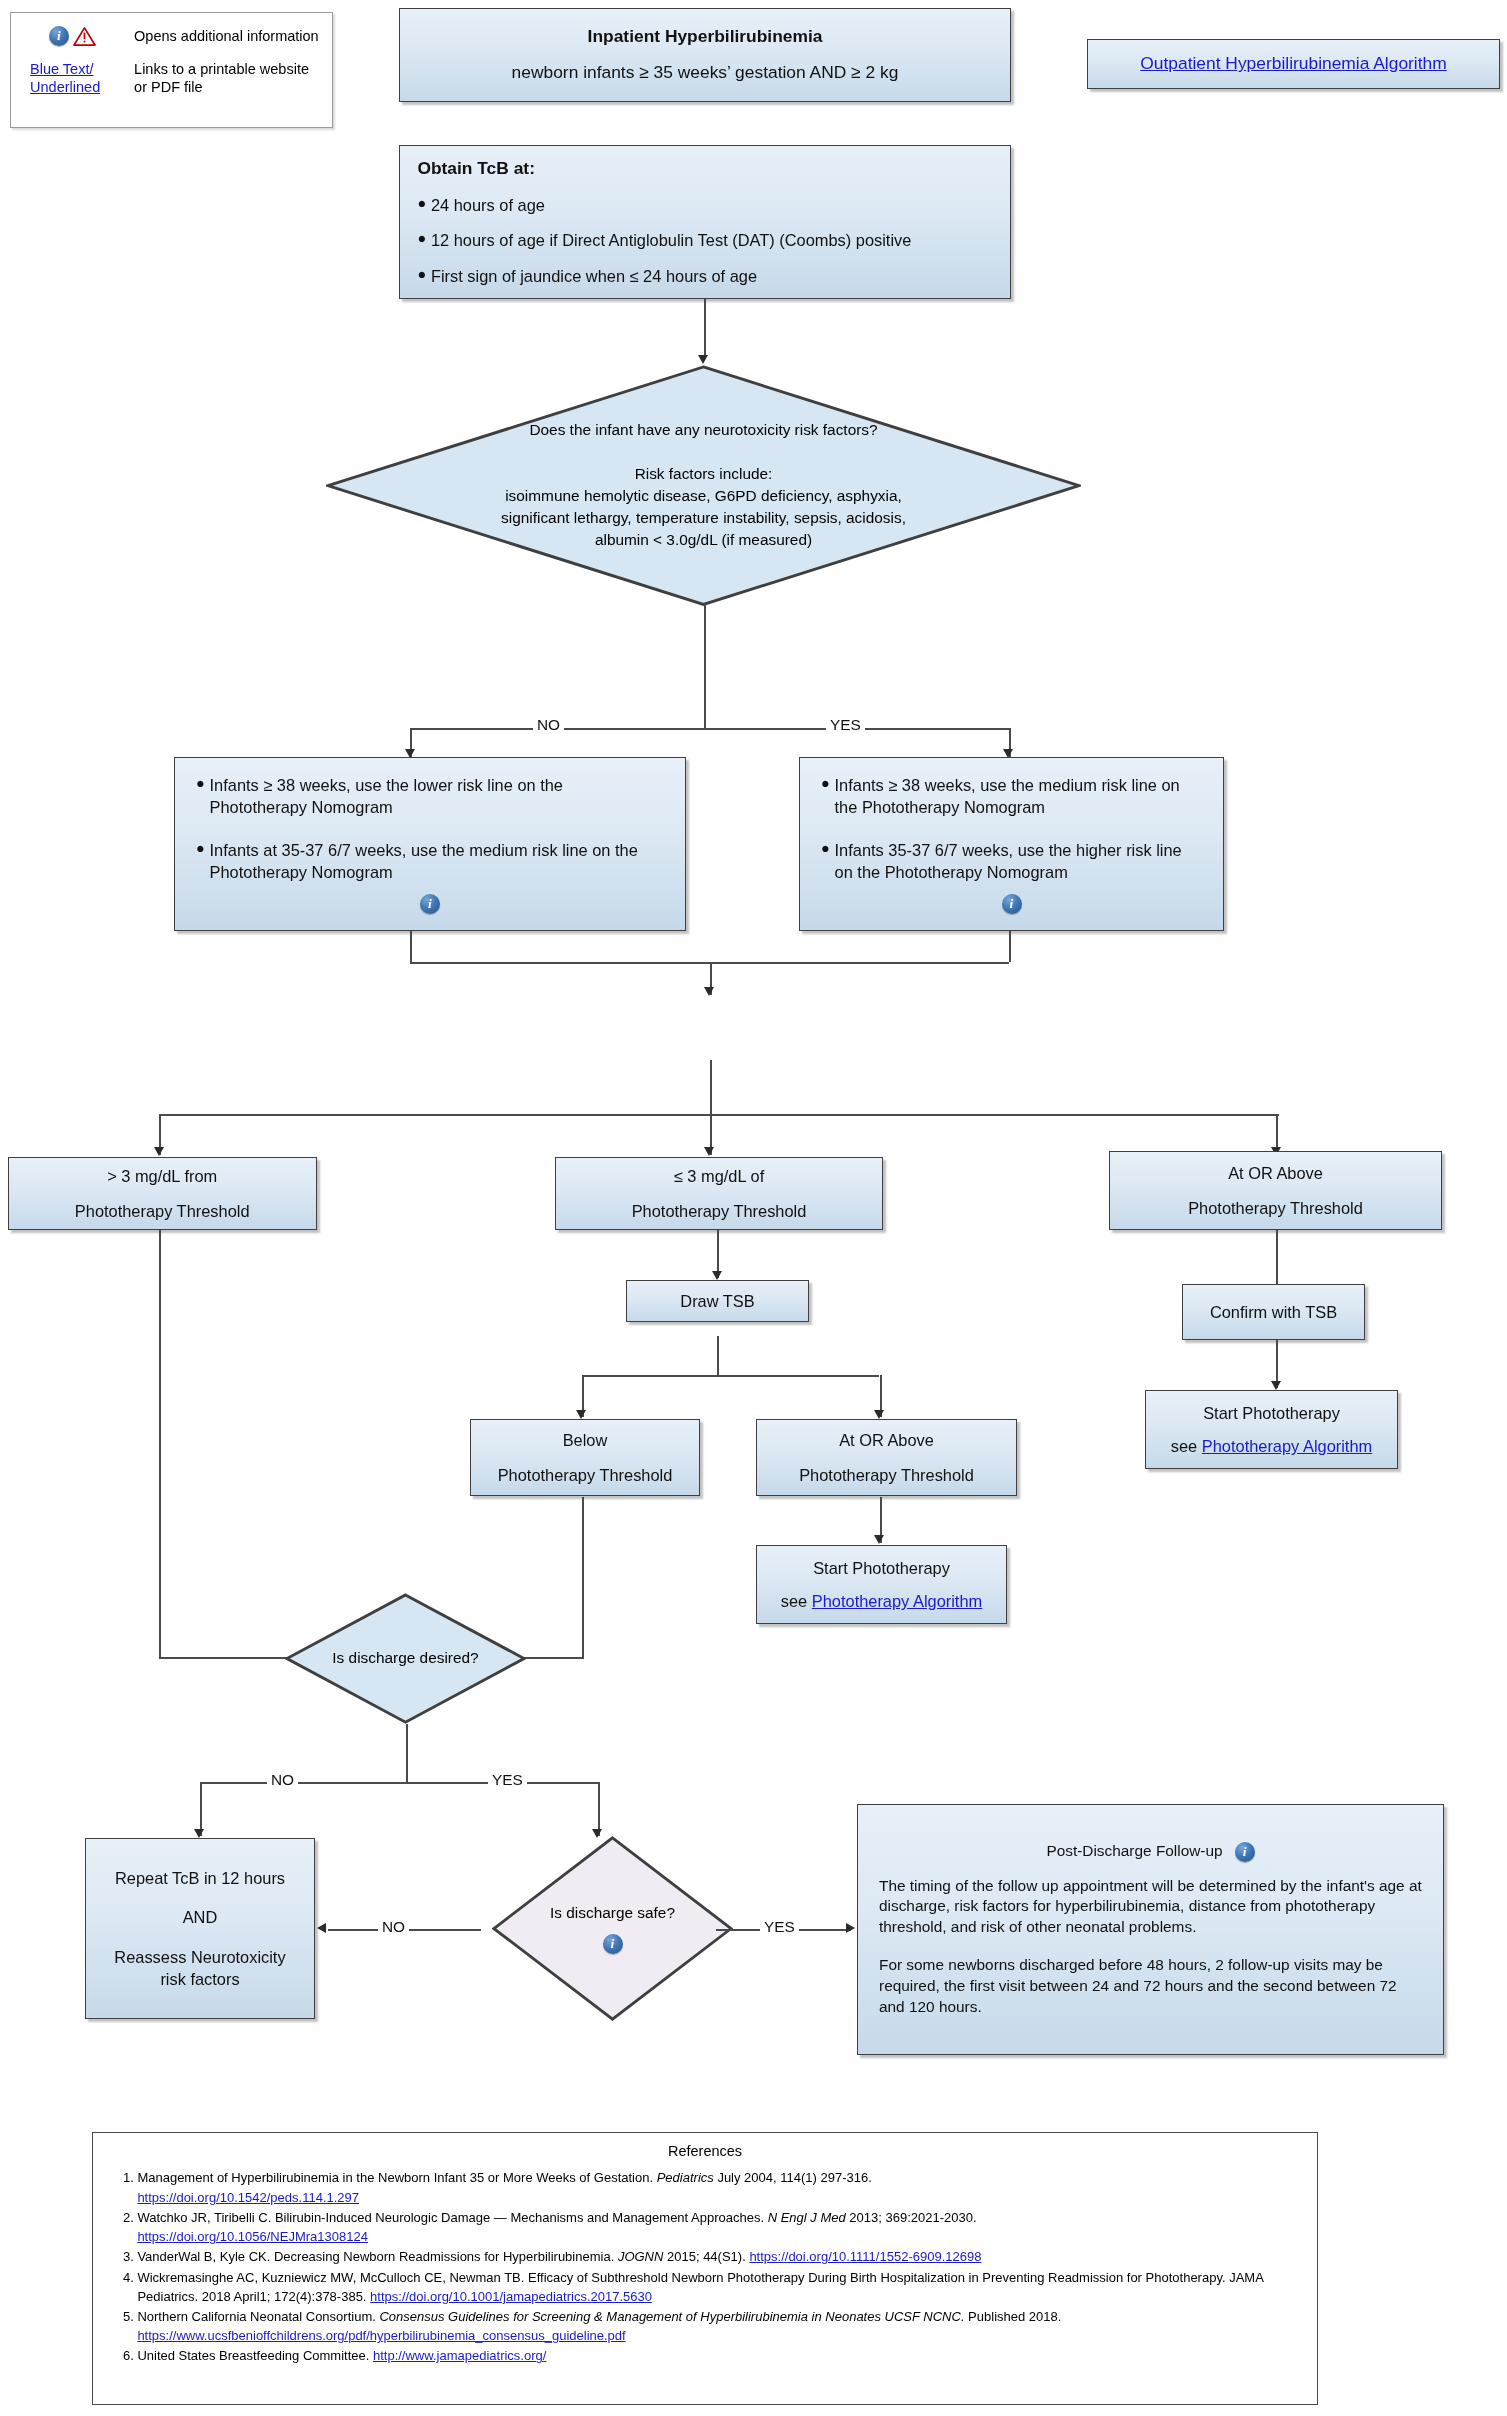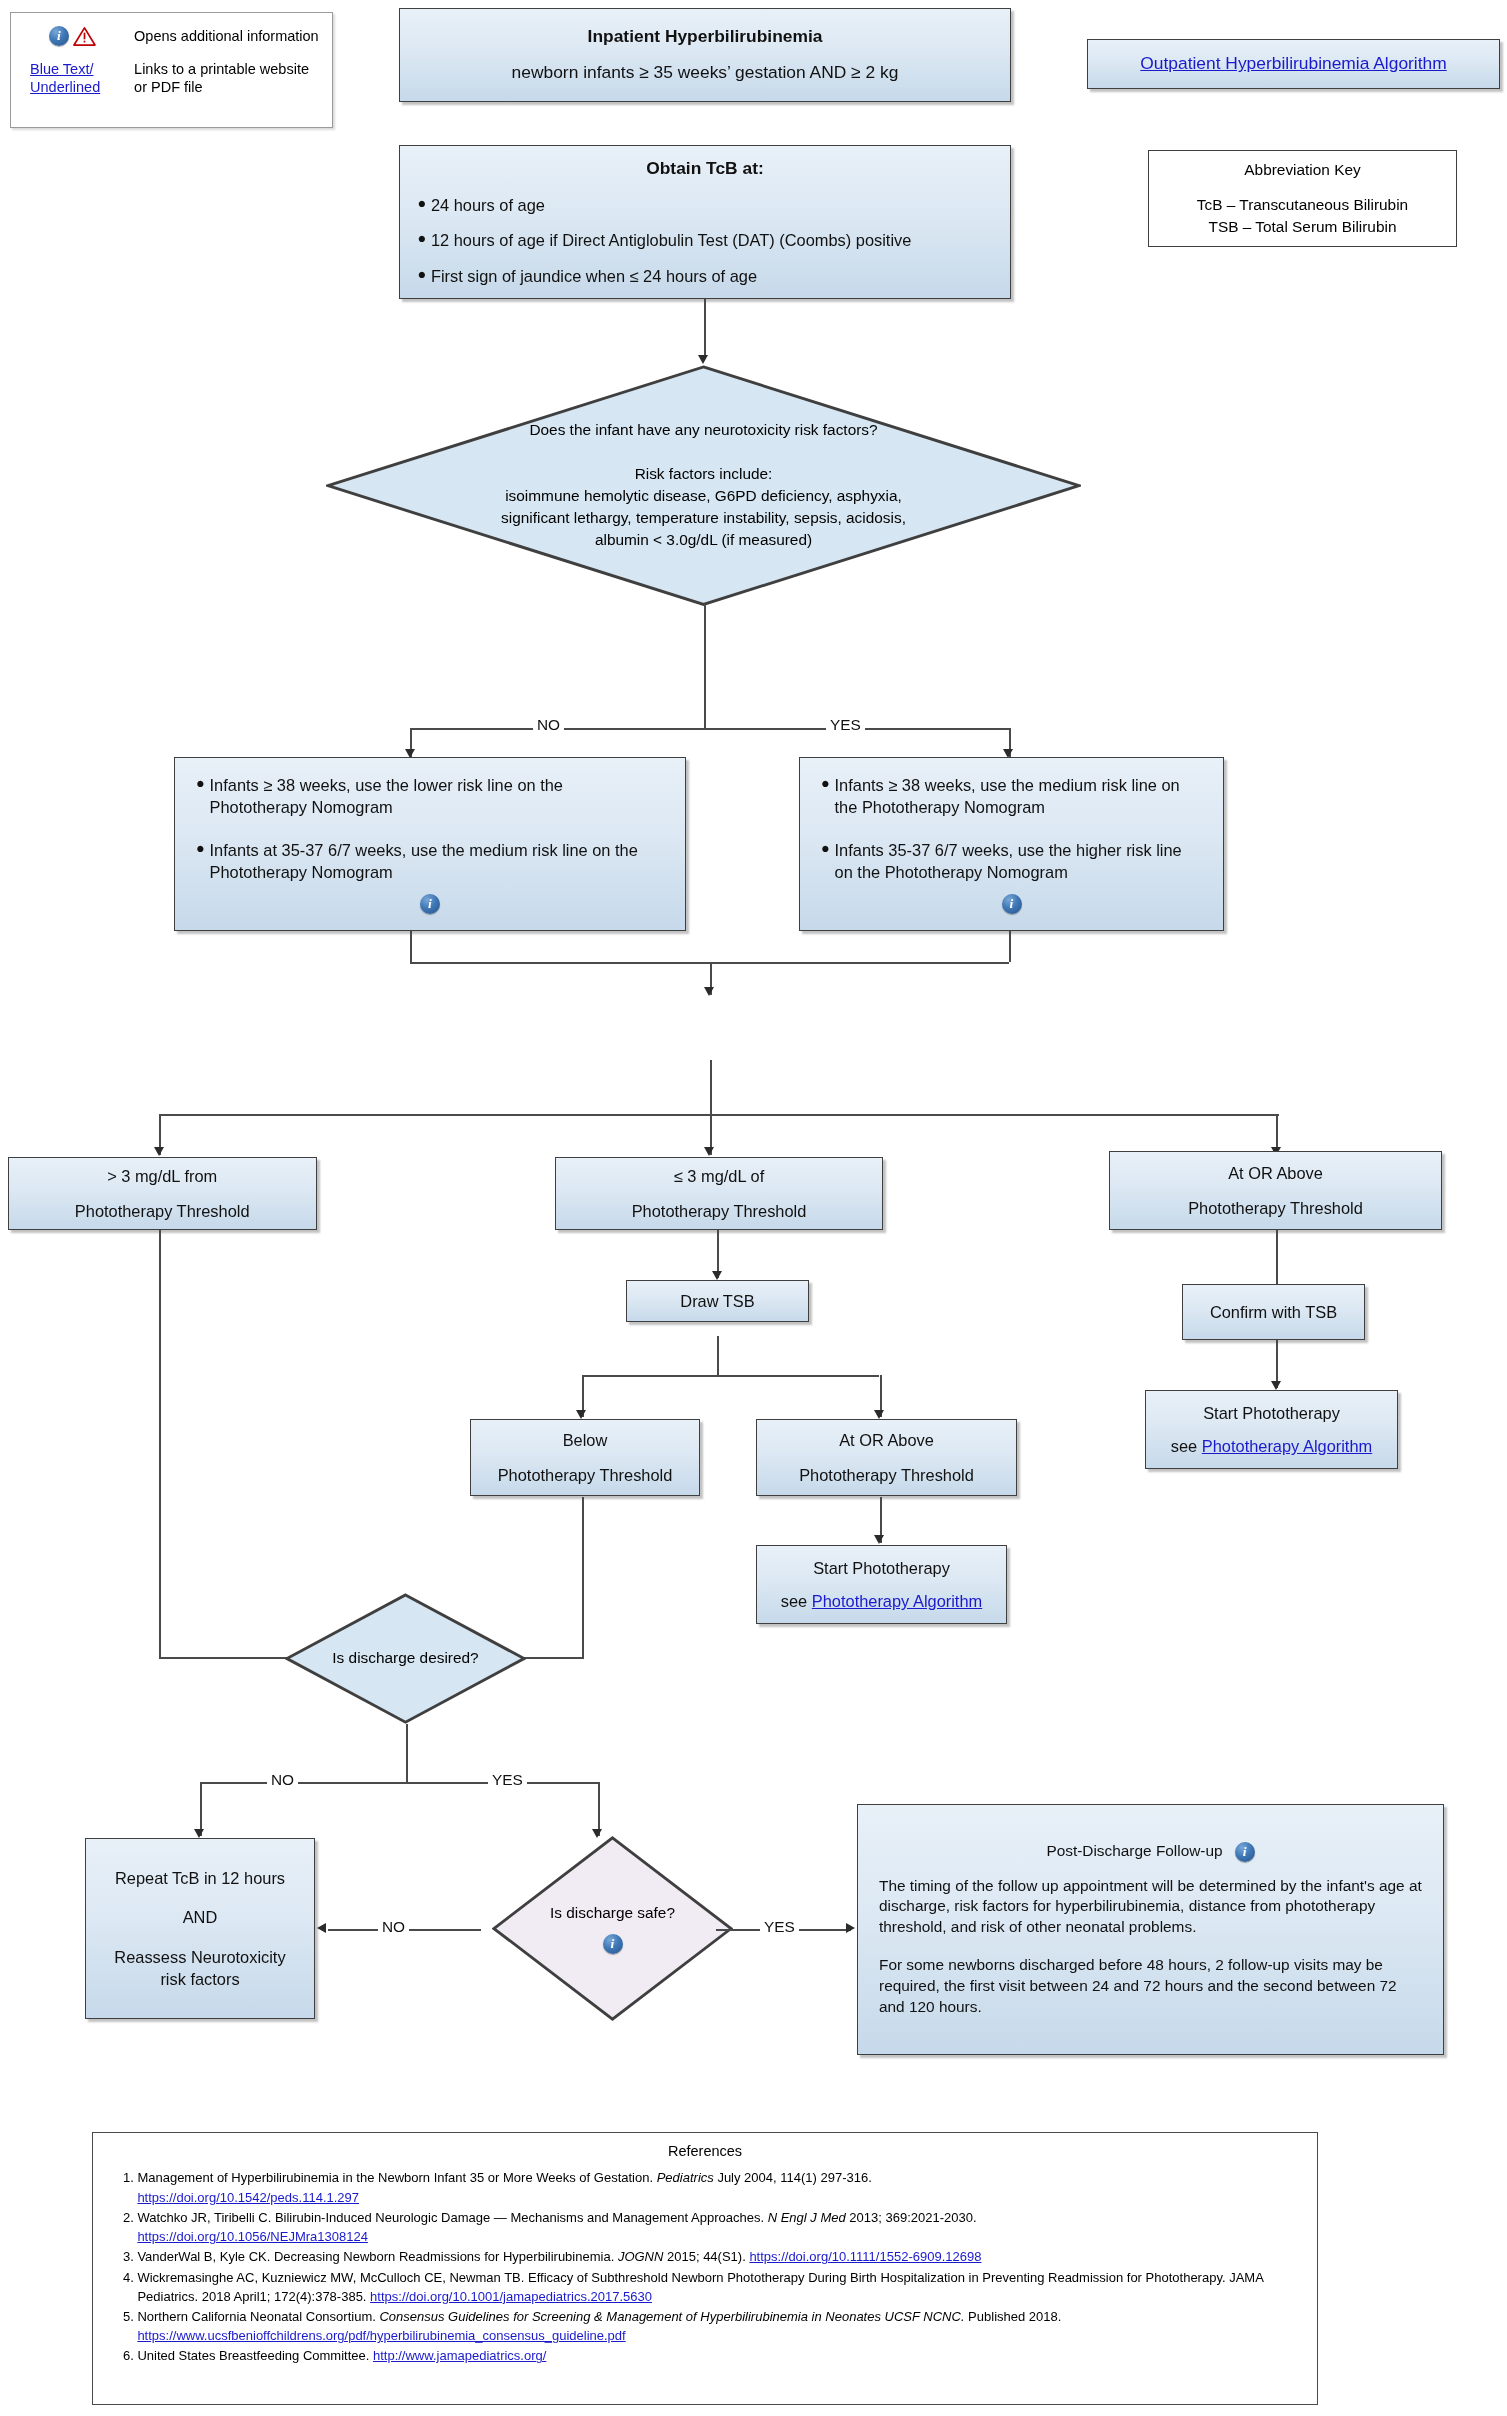--- a/index.html
+++ b/index.html
@@ -197,28 +197,23 @@
 
   <div class="abs fbox" style="left:399px; top:7.7px; width:612px; height:94px; font-size:17.4px;">
     <div style="font-weight:bold; margin-bottom:12.6px;">Inpatient Hyperbilirubinemia</div>
     <div>newborn infants ≥ 35 weeks’ gestation AND ≥ 2 kg</div>
   </div>
 
   <div class="abs fbox" style="left:1087px; top:39px; width:413px; height:50px;">
     <span class="lnk" style="font-size:17.4px;">Outpatient Hyperbilirubinemia Algorithm</span>
   </div>
 
-  <div class="abs plainbox" style="left:1148px; top:150px; width:309px; height:97px; font-size:15.4px;">
-    <div style="margin-bottom:13.5px;">Abbreviation Key</div>
-    <div>TcB – Transcutaneous Bilirubin</div>
-    <div>TSB – Total Serum Bilirubin</div>
-  </div>
 
   <div class="abs fbox left" style="left:399px; top:145px; width:612px; height:154px; padding:11.6px 17.4px;">
-    <div style="text-align:center; font-weight:bold; font-size:17.4px; margin-bottom:13.5px;">Obtain TcB at:</div>
+    <div style="text-align:left; font-weight:bold; font-size:17.4px; margin-bottom:13.5px;">Obtain TcB at:</div>
     <div class="bullet-row" style="margin-bottom:13.5px;">
       <span class="bullet-dot">●</span>
       <span>24 hours of age</span>
     </div>
     <div class="bullet-row" style="margin-bottom:13.5px;">
       <span class="bullet-dot">●</span>
       <span>12 hours of age if Direct Antiglobulin Test (DAT) (Coombs) positive</span>
     </div>
     <div class="bullet-row">
       <span class="bullet-dot">●</span>

